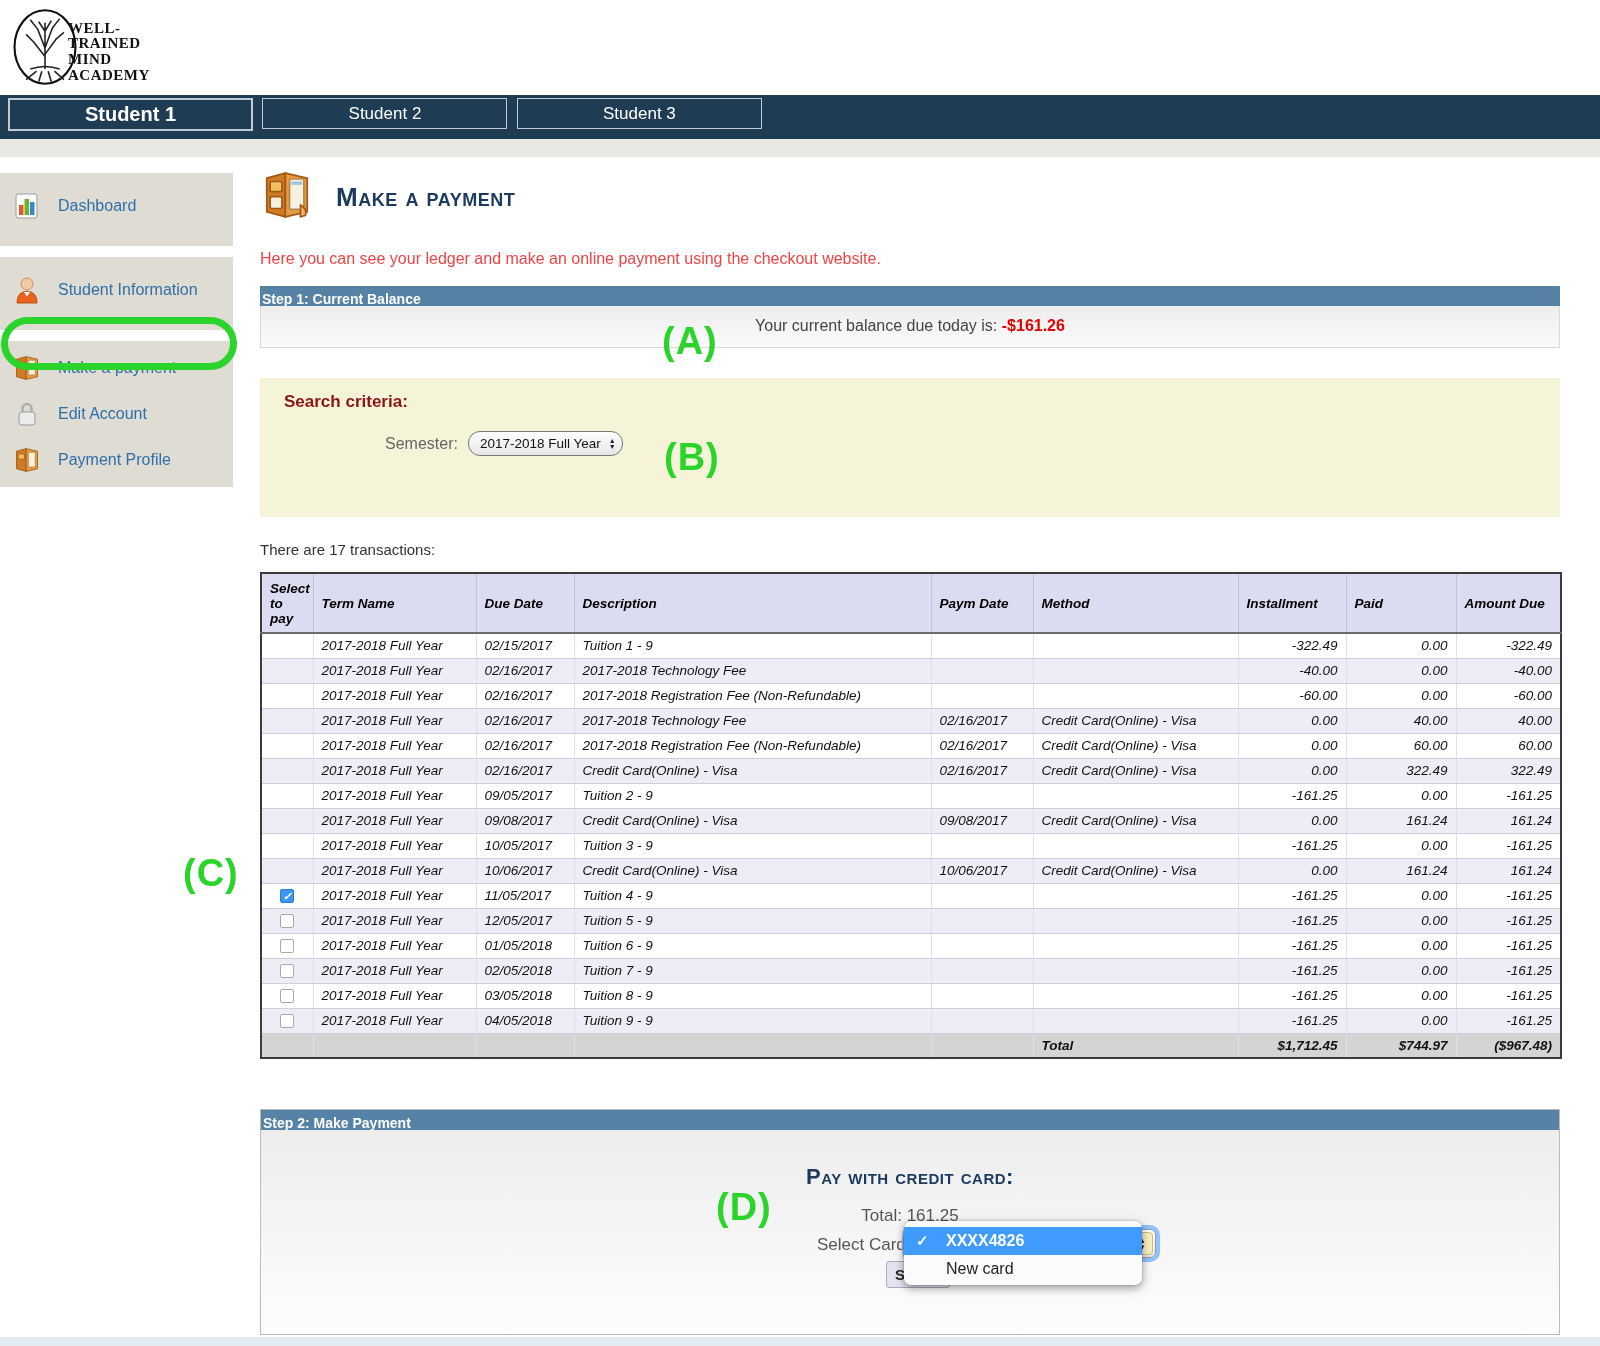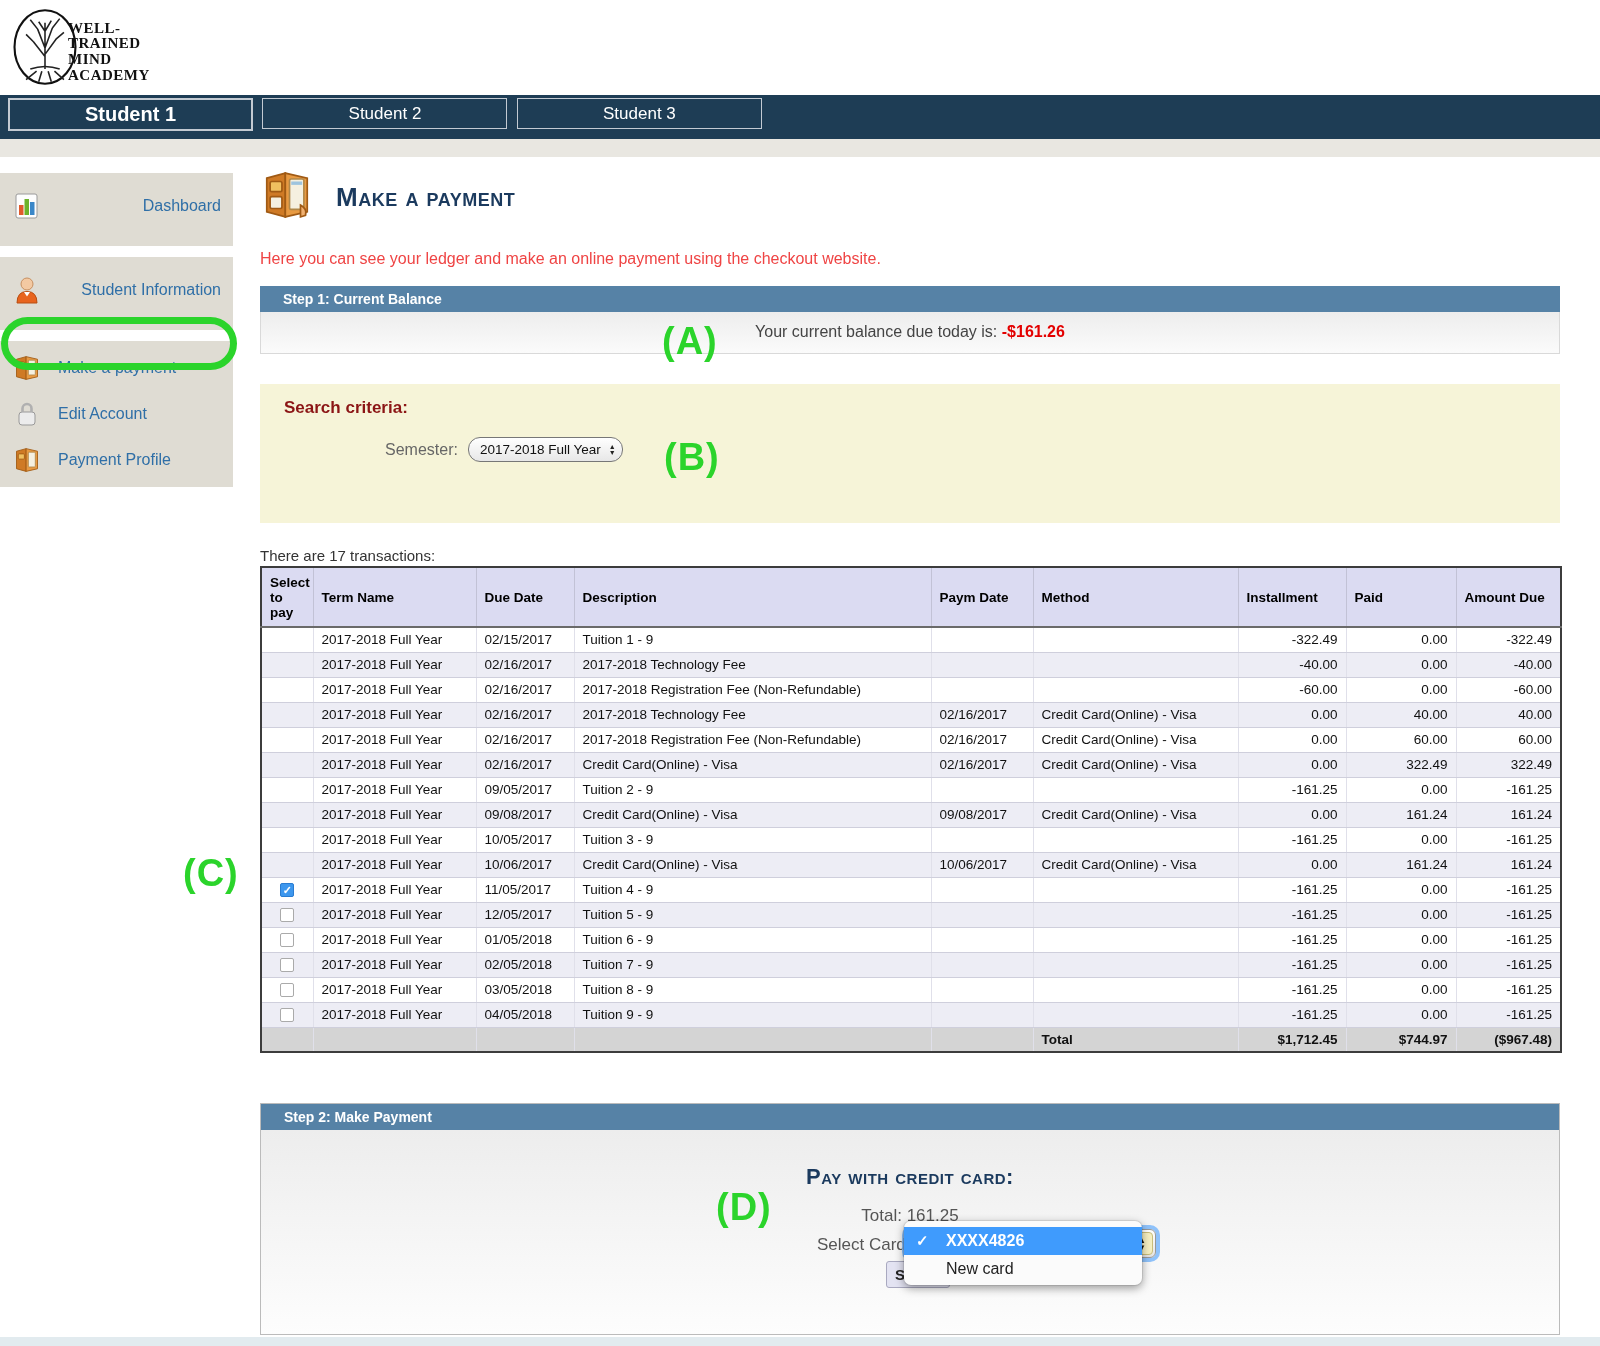--- a/index.html
+++ b/index.html
@@ -19,44 +19,44 @@
   .topbar { height:44px; background:#1e3d55; padding:3px 0 0 8px; }
   .tab { display:inline-block; width:245px; height:31px; line-height:29px; text-align:center;
          color:#fff; font-size:17px; background:#1e3d55; border:1px solid #c3cad2; margin-right:5px;
          vertical-align:top; cursor:pointer; }
   .tab.active { font-weight:bold; font-size:20px; border-width:2px; height:33px; line-height:29px; }
   .subbar { height:18px; background:#e9e7e1; }
   
   .sidebar { position:absolute; left:0; top:173px; width:233px; }
   .side-group { background:#dfdcd3; margin-bottom:11px; padding:4px 0; }
   .side-item { display:flex; align-items:center; gap:16px; padding:9px 8px 9px 12px; color:#2f6fa7; font-size:16px; cursor:pointer; }
-  .side-item.tall { padding:15px 12px 22px 12px;justify-content:space-between; }
+  .side-item.tall { padding:15px 24px 22px 12px; }
   .side-icon { width:30px; display:flex; justify-content:center; flex:0 0 30px; }
   
   .ann { position:absolute; color:#2bd42b; font-size:38px; font-weight:800; z-index:60; pointer-events:none; letter-spacing:1px; }
   .ann-oval { position:absolute; left:1px; top:317px; width:236px; height:53px; border:7px solid #2bd42b; border-radius:30px; z-index:55; pointer-events:none; }
   
   .main { position:absolute; left:260px; top:165px; width:1300px; }
   .title-row { display:flex; align-items:center; gap:22px; margin-top:3px; height:58px; }
   .page-title { font-variant: small-caps; font-weight:bold; font-size:26px; color:#1b3a5e; letter-spacing:.5px; }
   .intro { margin-top:24px; font-size:16px; color:#ef4444; }
   .stepbox { margin-top:18px; }
-  .step-header { height:26px; background:#5682a6; color:#fff; font-weight:bold; font-size:14px; line-height:26px; padding-left:23px; }
+  .step-header { height:20px; background:#5682a6; color:#fff; font-weight:bold; font-size:14px; line-height:26px; padding-left:2px; }
   .step1-body { position:relative; height:42px; background:linear-gradient(#ededed,#fbfbfb); border:1px solid #d9d9d9; border-top:none; text-align:center; font-size:16px; color:#444; line-height:40px; }
   .balance-value { color:#e30000; font-weight:bold; }
   .searchbox { position:relative; margin-top:30px; height:139px; background:#f6f4d8; padding:14px 0 0 24px; }
   .search-title { color:#8b1515; font-weight:bold; font-size:17px; }
   .semester-row { position:absolute; left:125px; top:53px; display:flex; align-items:center; gap:10px; }
   .semester-label { color:#666; font-size:16px; }
   .mac-select { display:inline-flex; align-items:center; height:25px; border:1.5px solid #777; border-radius:12px;
                 background:linear-gradient(#ffffff,#e7e7e7); padding:0 6px 0 11px; font-size:13.5px; color:#111; cursor:pointer; gap:8px; }
   .stepper { display:inline-flex; flex-direction:column; justify-content:center; font-size:7px; line-height:6px; color:#222; }
   .trans-note { margin-top:24px; font-size:15px; color:#333; }
   
-  table.ledger { margin-top:2px; width:1300px; border-collapse:collapse; border:2px solid #3c3c3c; font-size:13.5px; table-layout:fixed; }
+  table.ledger { margin-top:14px; width:1300px; border-collapse:collapse; border:2px solid #3c3c3c; font-size:13.5px; table-layout:fixed;font-style:italic; }
   table.ledger th { background:#dbdbf2; font-weight:bold; color:#000; text-align:left; padding:6px 8px; border-right:1px solid #c2c2d6; border-bottom:2px solid #6a6a6a; vertical-align:middle; height:60px; }
   table.ledger td { padding:4px 8px; height:25px; border-right:1px solid #e0e0ea; border-bottom:1px solid #cfcfdc; color:#111; overflow:hidden; white-space:nowrap; }
   table.ledger tr.alt td { background:#ededf5; }
   td.num, th.num-h { text-align:right; }
   td.paid-val { color:#007d00; }
   td.amt-neg { color:#e30000; }
   td.amt-pos { color:#007d00; }
   tr.total-row td { background:#d4d4d4; font-weight:bold; border-top:1px solid #999; }
   .cb { display:inline-block; width:14px; height:14px; border:1px solid #aaa; background:#fff; border-radius:2px; vertical-align:middle; cursor:pointer; }
   .cb.checked { background:#3d97ee; border-color:#2a7cd1; color:#fff; font-size:11px; line-height:13px; text-align:center; font-weight:bold; }

